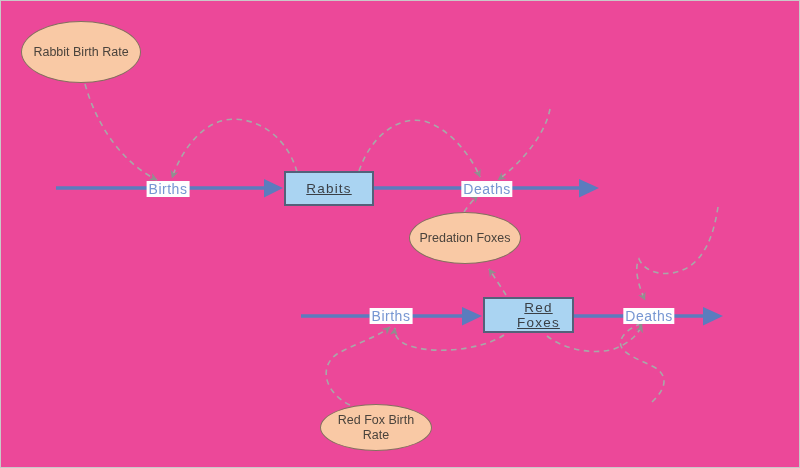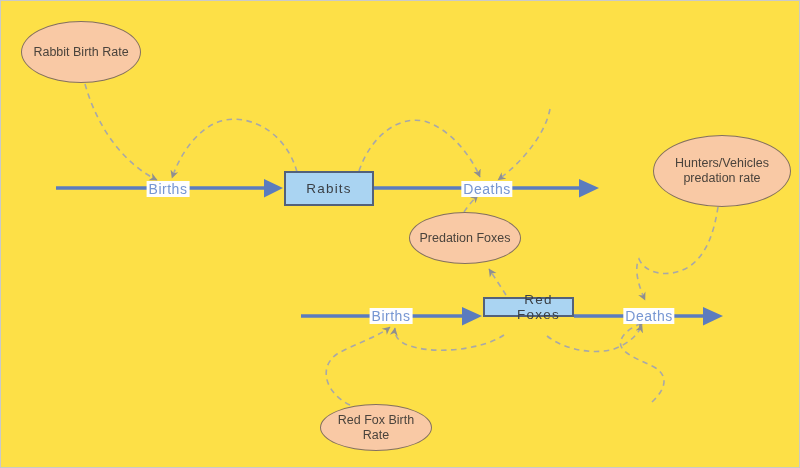--- a/index.html
+++ b/index.html
@@ -1,32 +1,32 @@
 <!DOCTYPE html>
 <html><head>
 <meta charset="utf-8">
 <style>
   html,body{margin:0;padding:0;background:#fff;}
   .canvas{
-    position:relative;width:798px;height:466px;background:#fde047;
+    position:relative;width:798px;height:466px;background:#ec4899;
     border:1px solid #c9c9c9;overflow:hidden;
     font-family:"Liberation Sans", sans-serif;
   }
   .layer{position:absolute;left:0;top:0;width:100%;height:100%;}
   .variable{
     position:absolute;box-sizing:border-box;border-radius:50%;
     background:#f9c9a5;border:1.6px solid #84705f;
     display:flex;align-items:center;justify-content:center;text-align:center;
     color:#4a433c;font-size:12.5px;line-height:1.2;padding:2px 8px;
   }
   .stock{
     position:absolute;box-sizing:border-box;
     background:#aad4f2;border:2px solid #53617a;
     display:flex;align-items:center;justify-content:center;text-align:center;
-    color:#3a3f45;font-size:13.5px;letter-spacing:1.2px;
+    color:#3a3f45;font-size:13.5px;letter-spacing:1.2px;text-decoration:underline;
   }
   .flow-label{
     position:absolute;transform:translate(-50%,-50%);
     background:#fefefe;color:#7696d2;font-size:14px;letter-spacing:0.5px;
     padding:0 2px;white-space:nowrap;
   }
 </style>
 </head>
 <body>
 
@@ -63,34 +63,31 @@
       <path d="M 503,334 C 479,350 428,354 404,343 C 396,339 393,333 394,327"></path>
       <path d="M 717,206 C 713,232 705,257 684,268 C 665,277 644,272 638,258 C 633,267 637,284 644,299"></path>
       <path d="M 651,401 C 664,389 669,375 653,366 C 635,357 616,351 620,339 C 623,330 634,325 643,321"></path>
       <path d="M 546,335 C 564,349 593,354 613,348 C 627,343 637,334 641,324"></path>
     </g>
   </svg>
 
   <div class="variable" style="left:20px;top:20px;width:120px;height:62px;">
     <span>Rabbit Birth Rate</span>
   </div>
-  <div class="variable" style="left:652px;top:134px;width:138px;height:72px;">
-    <span>Hunters/Vehicles predation rate</span>
-  </div>
   <div class="variable" style="left:408px;top:211px;width:112px;height:52px;">
     <span>Predation Foxes</span>
   </div>
   <div class="variable" style="left:319px;top:403px;width:112px;height:47px;justify-content:flex-end;">
     <span>Red Fox Birth Rate</span>
   </div>
 
   <div class="stock" style="left:283px;top:170px;width:90px;height:35px;">
     <span>Rabits</span>
   </div>
-  <div class="stock" style="left:482px;top:296px;width:91px;height:20px;padding-left:20px;">
+  <div class="stock" style="left:482px;top:296px;width:91px;height:36px;padding-left:20px;">
     <span>Red Foxes</span>
   </div>
 
   <span class="flow-label" style="left:167px;top:188px;">Births</span>
   <span class="flow-label" style="left:486px;top:188px;">Deaths</span>
   <span class="flow-label" style="left:390px;top:315px;">Births</span>
   <span class="flow-label" style="left:648px;top:315px;">Deaths</span>
 
 </div>
 

